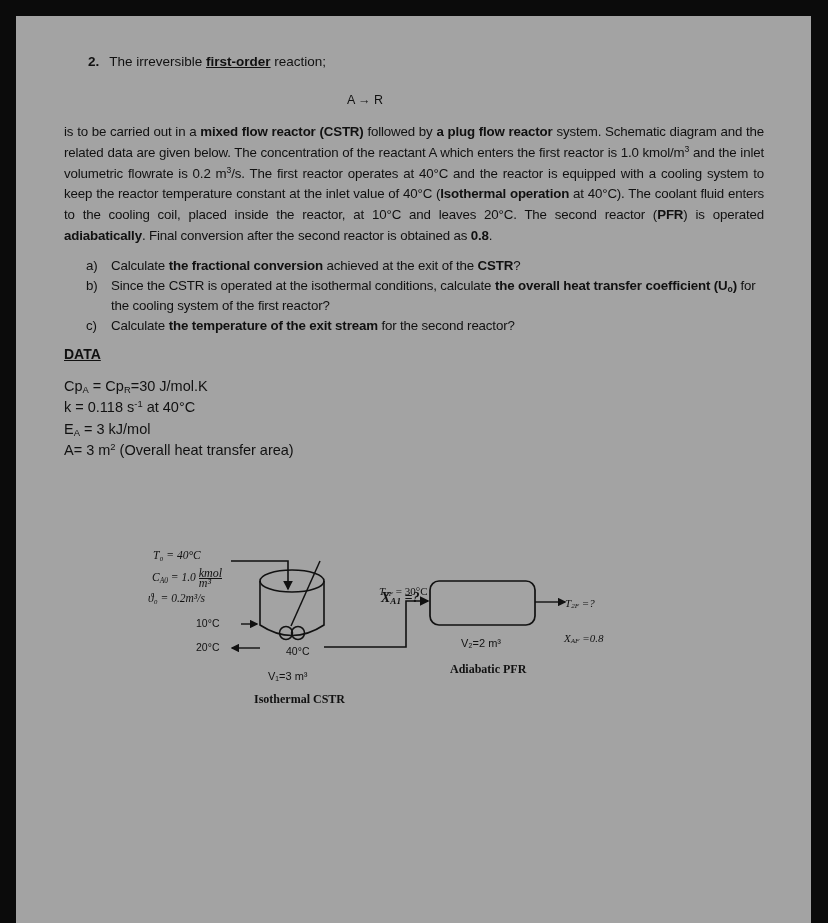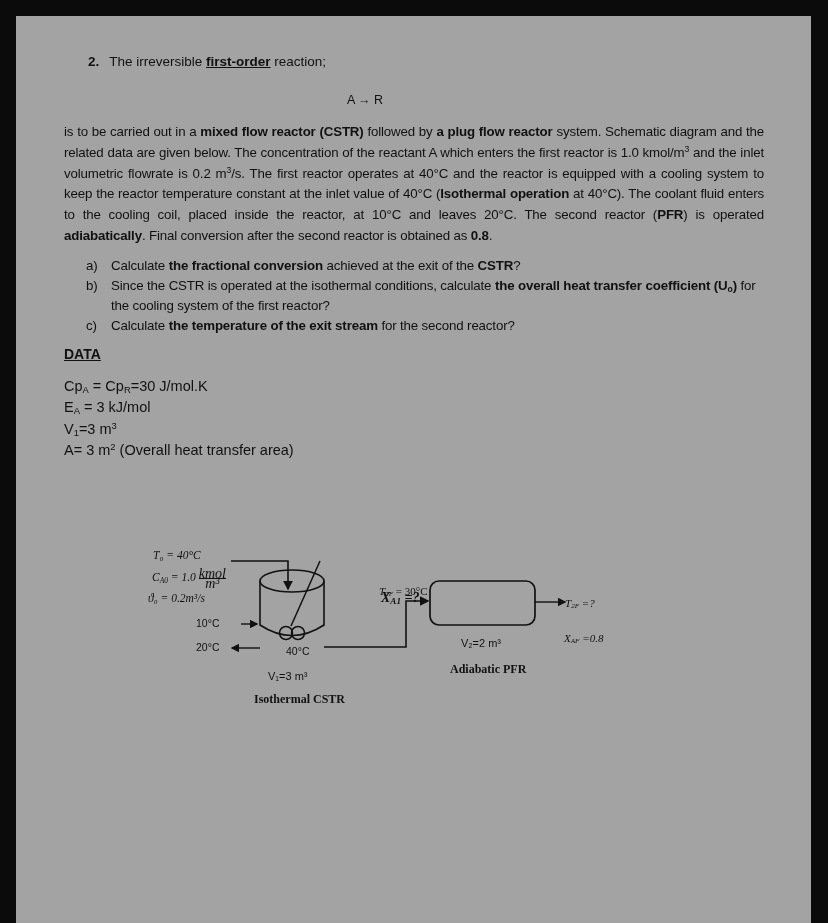--- a/index.html
+++ b/index.html
@@ -59,22 +59,22 @@
     <div class="qitem">
       <span class="lbl">c)</span>
       <span class="txt"><span>Calculate </span><b>the temperature of the exit stream</b><span> for the second reactor?</span></span>
     </div>
   </div>
 
   <div class="abs data-h">DATA</div>
 
   <div class="abs data-list">
     <div><span>Cp</span><sub>A</sub><span> = Cp</span><sub>R</sub><span>=30 J/mol.K</span></div>
+    <div><span>k = 0.118 s</span><sup>-1</sup><span> at 40°C</span></div>
     <div><span>E</span><sub>A</sub><span> = 3 kJ/mol</span></div>
-    <div><span>V</span><sub>1</sub><span>=3 m</span><sup>3</sup></div>
     <div><span>A= 3 m</span><sup>2</sup><span> (Overall heat transfer area)</span></div>
   </div>
 
   <div class="abs diagram">
     <svg width="795" height="200" style="position:absolute;left:0;top:0">
       <defs>
         <marker id="ah" markerWidth="6" markerHeight="6" refX="5" refY="3" orient="auto">
           <path d="M0,0 L6,3 L0,6 z" fill="#111"></path>
         </marker>
       </defs>
@@ -94,21 +94,21 @@
       <path d="M308,131 L390,131 L390,85 L412,85" stroke="#111" stroke-width="1.6" fill="none" marker-end="url(#ah)"></path>
 
       <rect x="414" y="65" width="105" height="44" rx="9" ry="9" stroke="#111" stroke-width="1.7" fill="none"></rect>
 
       <line x1="519" y1="86" x2="549" y2="86" stroke="#111" stroke-width="1.4" marker-end="url(#ah)"></line>
     </svg>
 
     <div class="dlabel serif it" style="left:137px;top:13px;">T₀ = 40°C</div>
     <div class="dlabel serif it" style="left:136px;top:33px;">
       <span>C</span><sub>A0</sub><span> = 1.0</span>
-      <span style="display:inline-block;vertical-align:middle;text-align:center;font-size:14px;line-height:9px;">
+      <span style="display:inline-block;vertical-align:middle;text-align:left;font-size:12px;line-height:9px;">
         <span style="display:block;border-bottom:1px solid #111;">kmol</span>
         <span style="display:block;">m³</span>
       </span>
     </div>
     <div class="dlabel serif it" style="left:132px;top:56px;">ϑ₀ = 0.2m³/s</div>
 
     <div class="dlabel" style="left:180px;top:101px;font-size:10.5px;">10°C</div>
     <div class="dlabel" style="left:180px;top:125px;font-size:10.5px;">20°C</div>
 
     <div class="dlabel" style="left:270px;top:129px;font-size:10.5px;">40°C</div>

